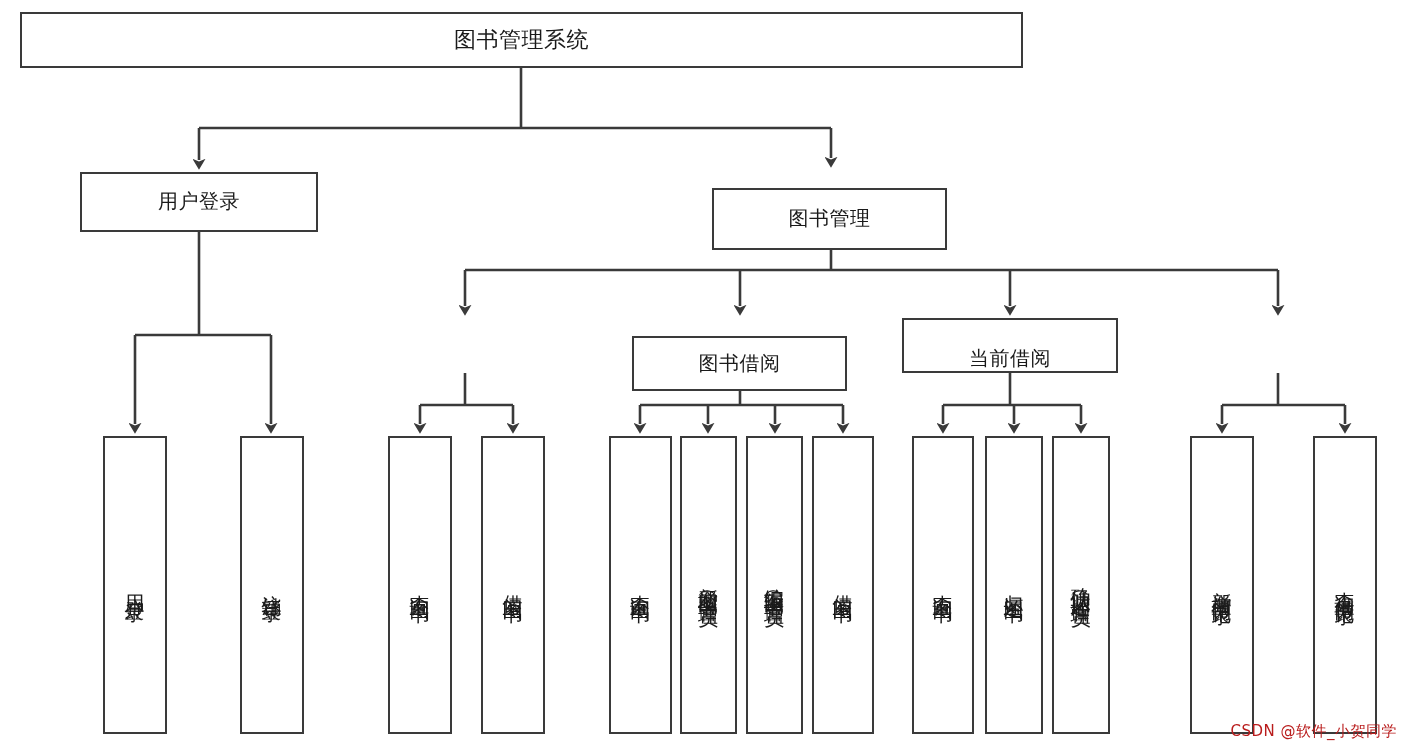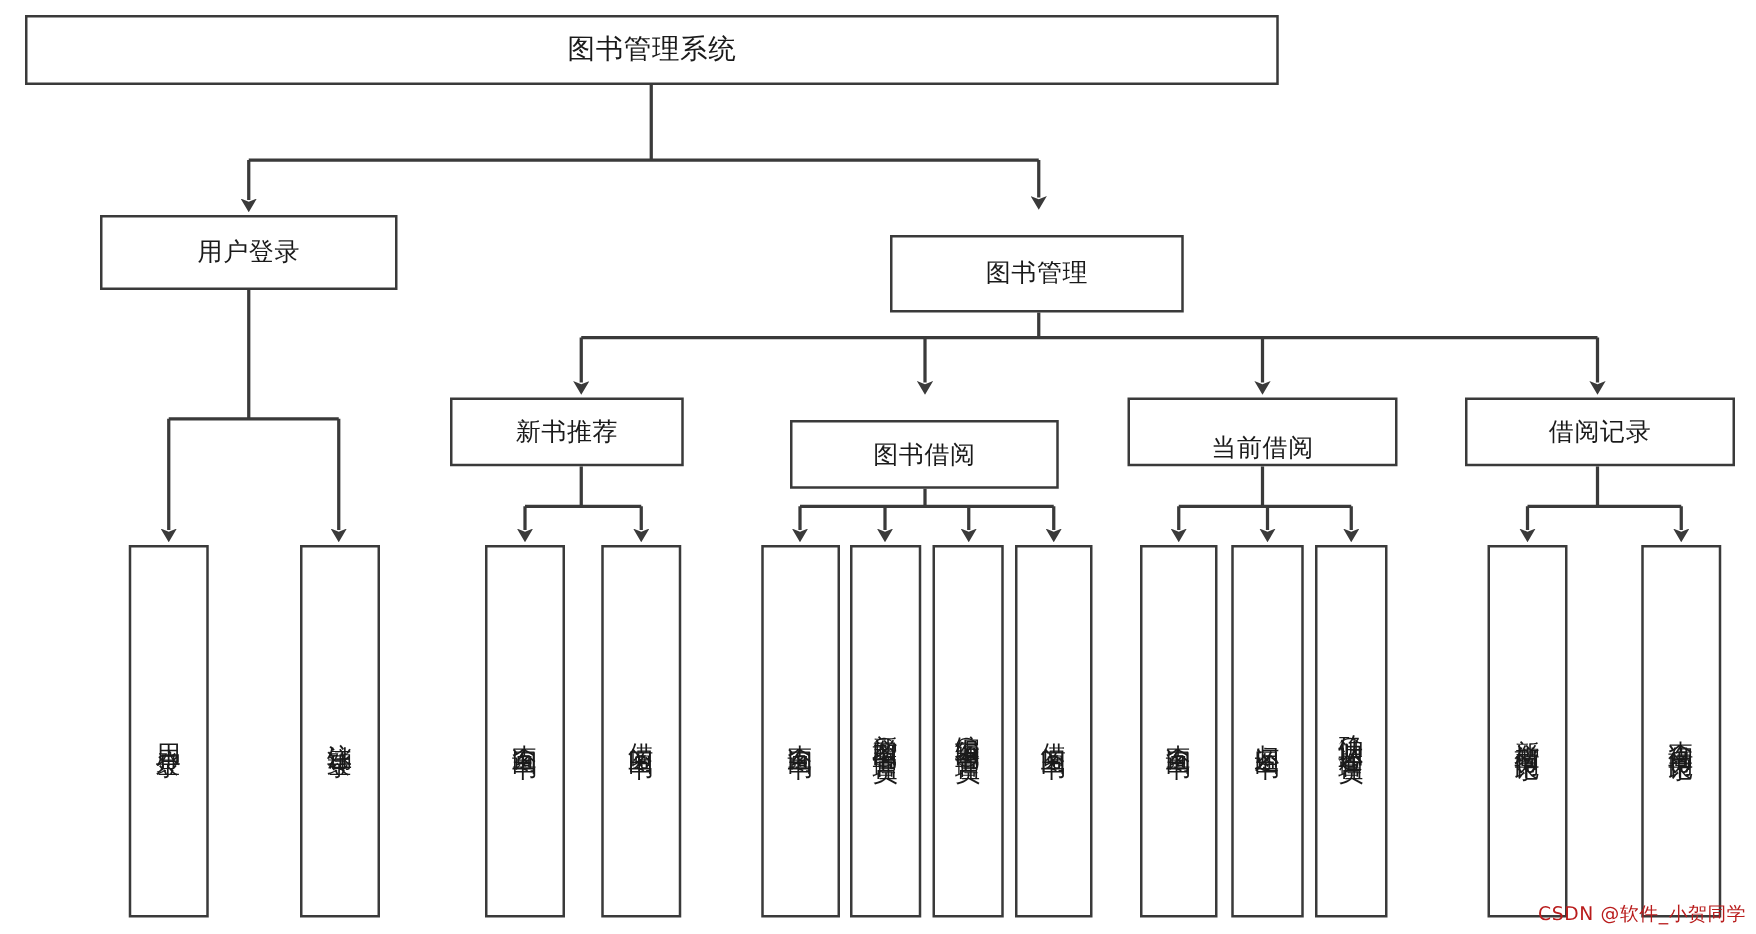--- a/index.html
+++ b/index.html
@@ -106,31 +106,25 @@
     <span class="lbl">图书管理系统</span>
   </div>
 
   <div class="node horiz lvl-2" style="left: 80px; top: 172px; width: 238px; height: 60px;">
     <span class="lbl">用户登录</span>
   </div>
   <div class="node horiz lvl-2" style="left: 712px; top: 188px; width: 235px; height: 62px;">
     <span class="lbl">图书管理</span>
   </div>
 
-  <div class="node horiz lvl-3" style="left: 360px; top: 318px; width: 187px; height: 55px;">
-    <span class="lbl">新书推荐</span>
-  </div>
   <div class="node horiz lvl-3" style="left: 632px; top: 336px; width: 215px; height: 55px;">
     <span class="lbl">图书借阅</span>
   </div>
   <div class="node horiz lvl-3" style="left: 902px; top: 318px; width: 216px; height: 55px; align-items: flex-end;">
     <span class="lbl">当前借阅</span>
-  </div>
-  <div class="node horiz lvl-3" style="left: 1172px; top: 318px; width: 216px; height: 55px;">
-    <span class="lbl">借阅记录</span>
   </div>
 
   <div id="leaf-host">
       <div class="node vert lvl-leaf" style="left: 103px; top: 436px; width: 64px; height: 298px; align-items: flex-start; padding-top: 141px;">
         <span class="lbl">用户登录</span>
       </div>
       <div class="node vert lvl-leaf" style="left: 240px; top: 436px; width: 64px; height: 298px; align-items: flex-start; padding-top: 141px;">
         <span class="lbl">注销登录</span>
       </div>
       <div class="node vert lvl-leaf" style="left: 388px; top: 436px; width: 64px; height: 298px; align-items: flex-start; padding-top: 141px;">

